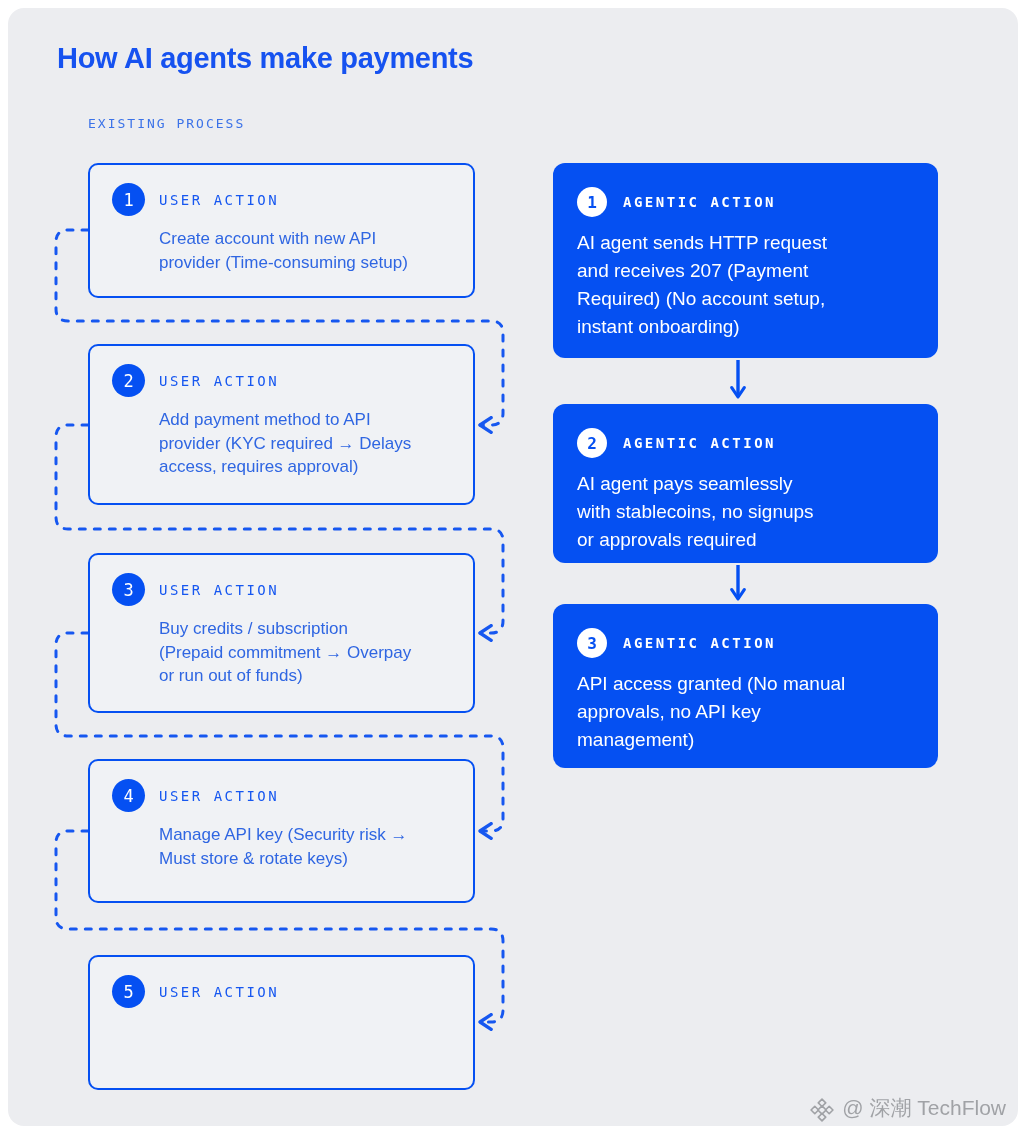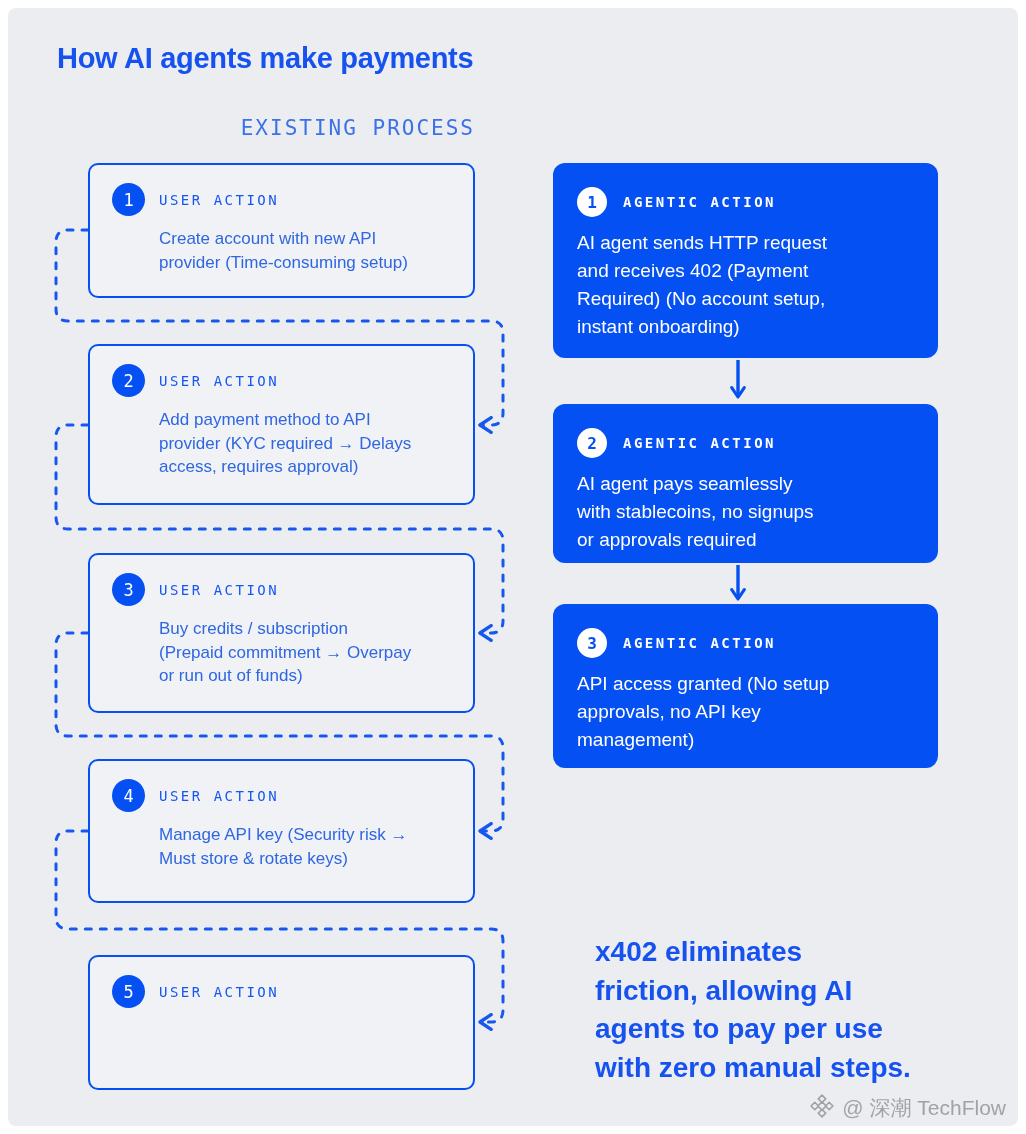--- a/index.html
+++ b/index.html
@@ -18,39 +18,39 @@
   body{
     background:#FFFFFF;
     font-family:"Liberation Sans","DejaVu Sans",sans-serif;
     position:relative;
   }
   .panel{
     position:absolute;
     left:8px;top:8px;
     width:1010px;height:1118px;
     background:var(--panel-bg);
-    border-radius:8px;
+    border-radius:16px;
   }
   .page-title{
     position:absolute;
     left:49px;top:34px;
     font-size:29px;
     font-weight:bold;
     letter-spacing:-0.3px;
     color:var(--blue-title);
   }
   .col-header{
     position:absolute;
     top:108px;
     font-family:"DejaVu Sans Mono","Liberation Mono",monospace;
-    font-size:21px;
+    font-size:13px;
     font-weight:500;
     letter-spacing:2px;
     color:var(--blue-header);
-    text-align:right;
+    text-align:left;
   }
   .col-header.left{left:80px;width:387px;}
   .col-header.right{left:545px;width:385px;}
 
   
   .lbox{
     position:absolute;
     left:80px;width:387px;
     background:var(--box-bg);
     border:2px solid var(--blue-primary);
@@ -139,21 +139,21 @@
     left:587px;top:925px;
     width:370px;
     font-size:28px;font-weight:bold;
     line-height:38.5px;
     color:var(--blue-title);
     white-space:pre-line;
   }
   .watermark{
     position:absolute;
     right:12px;bottom:4px;
-    display:flex;align-items:flex-start;gap:8px;
+    display:flex;align-items:flex-end;gap:8px;
     color:var(--watermark-gray);
     opacity:0.8;
     font-size:21px;
   }
   .watermark svg{display:block;}
 </style>
 </head>
 <body>
 
 <div class="panel">
@@ -223,49 +223,45 @@
       <div class="lbox-label">USER ACTION</div>
     </div>
   </div>
 
   <div class="rbox" style="top:155px;height:195px">
     <div class="rbox-head">
       <div class="num-circle inverse">1</div>
       <div class="rbox-label">AGENTIC ACTION</div>
     </div>
     <div class="rbox-body">AI agent sends HTTP request
-and receives 402 (Payment
+and receives 207 (Payment
 Required) (No account setup,
 instant onboarding)</div>
   </div>
 
   <div class="rbox" style="top:396px;height:159px">
     <div class="rbox-head">
       <div class="num-circle inverse">2</div>
       <div class="rbox-label">AGENTIC ACTION</div>
     </div>
     <div class="rbox-body">AI agent pays seamlessly
 with stablecoins, no signups
 or approvals required</div>
   </div>
 
   <div class="rbox" style="top:596px;height:164px">
     <div class="rbox-head">
       <div class="num-circle inverse">3</div>
       <div class="rbox-label">AGENTIC ACTION</div>
     </div>
-    <div class="rbox-body">API access granted (No setup
+    <div class="rbox-body">API access granted (No manual
 approvals, no API key
 management)</div>
   </div>
 
-  <div class="callout">x402 eliminates
-friction, allowing AI
-agents to pay per use
-with zero manual steps.</div>
 
   <div class="watermark">
     <svg width="24" height="24" viewBox="0 0 22 22">
       <g fill="none" stroke="#8E9094" stroke-width="1.5" stroke-linejoin="round">
         <path d="M11 7.2 L14.8 11 L11 14.8 L7.2 11 Z"></path>
         <path d="M11 1 L14.4 4.4 L11 7.8 L7.6 4.4 Z"></path>
         <path d="M11 14.2 L14.4 17.6 L11 21 L7.6 17.6 Z"></path>
         <path d="M1 11 L4.4 7.6 L7.8 11 L4.4 14.4 Z"></path>
         <path d="M14.2 11 L17.6 7.6 L21 11 L17.6 14.4 Z"></path>
       </g>

